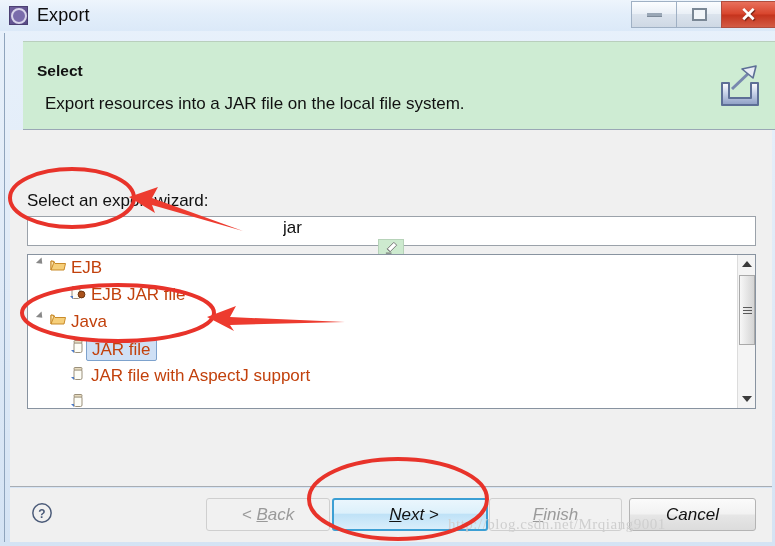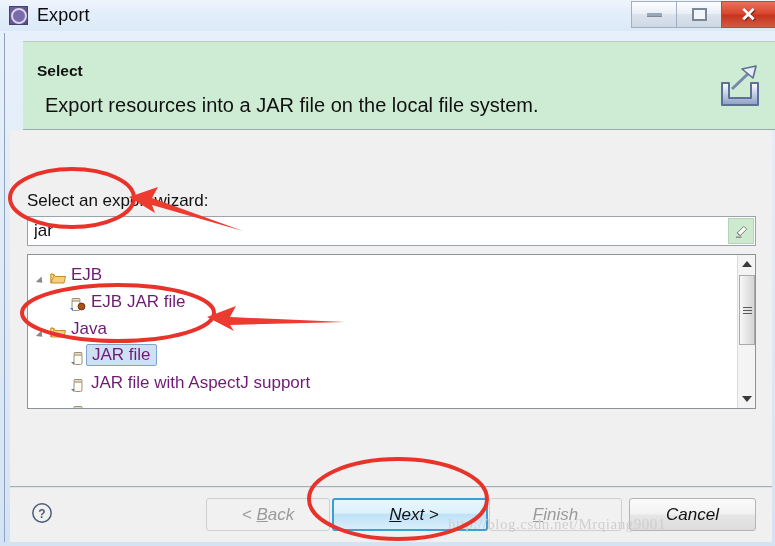--- a/index.html
+++ b/index.html
@@ -72,41 +72,41 @@
     background: #ceecd3;
     border-top: 1px solid #b9cfbd;
     border-bottom: 1px solid #9aa7b5;
   }
   .header-title {
     position: absolute; left: 14px; top: 20px;
     font-size: 15.5px; font-weight: bold; color: #111;
   }
   .header-desc {
     position: absolute; left: 22px; top: 52px;
-    font-size: 20px; color: #111;
+    font-size: 17px; color: #111;
   }
   .header-icon {
     position: absolute; right: 17px; top: 17px;
     width: 56px; height: 56px;
   }
 
   
   .content {
     position: absolute; left: 5px; top: 97px; width: 762px; height: 357px;
     background: #f0f0f0;
     border-bottom: 1px solid #a8adb3;
   }
   .field-label {
     position: absolute; left: 17px; top: 61px;
     font-size: 17px; color: #111;
   }
   .search-wrap {
     position: absolute; left: 17px; top: 86px; width: 729px; height: 30px;
     border: 1px solid #9ba2aa; background: #ffffff;
-    display: flex; align-items: center;
+    display: flex; align-items: center; flex-direction: column;
   }
   .search-input {
     flex: 1; border: none; outline: none; background: transparent;
     font-size: 17px; color: #111; padding-left: 6px;
     font-family: "Liberation Sans", sans-serif; height: 100%;
   }
   .clear-btn {
     width: 26px; height: 26px; margin-right: 1px;
     background: #cdeacf; border: 1px solid #b7d3b9;
     display: flex; align-items: center; justify-content: center;
@@ -114,22 +114,22 @@
 
   .tree-wrap {
     position: absolute; left: 17px; top: 124px; width: 729px; height: 155px;
     border: 1px solid #8893a0; background: #ffffff;
     display: flex; overflow: hidden;
   }
   .tree {
     flex: 1; position: relative; overflow: hidden; padding-top: 3px;
   }
   .tree-row {
-    display: flex; align-items: flex-end; height: 27px;
-    font-size: 17px; color: #701a75; white-space: nowrap;
+    display: flex; align-items: flex-start; height: 27px;
+    font-size: 17px; color: #c2410c; white-space: nowrap;
   }
   .tree-row .twisty {
     width: 16px; display: flex; align-items: center; justify-content: center;
   }
   .twisty i {
     display:block; width: 0; height: 0;
     border-left: 5px solid #888; border-top: 4px solid transparent; border-bottom: 4px solid transparent;
   }
   .tree-row .ico { width: 20px; display: flex; align-items: center; justify-content: center; }
   .tree-row .lbl { padding: 0 3px; }

